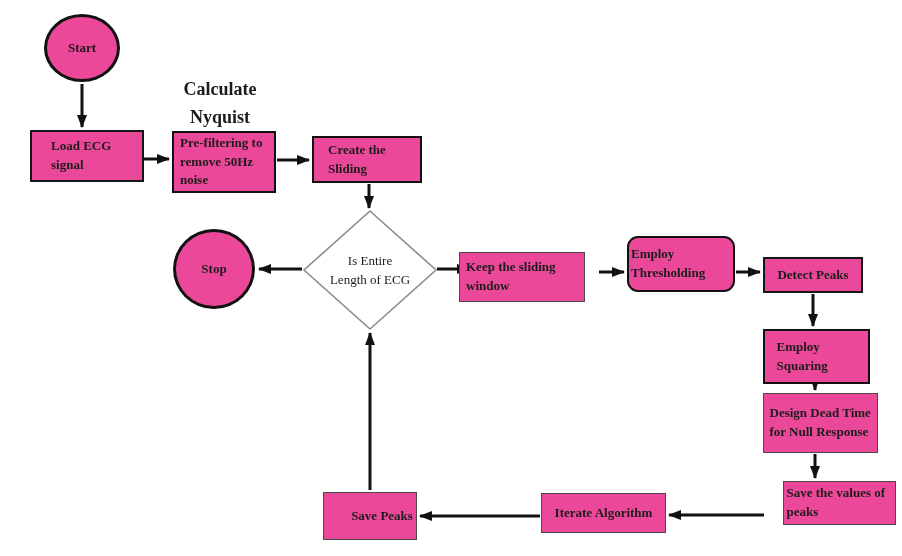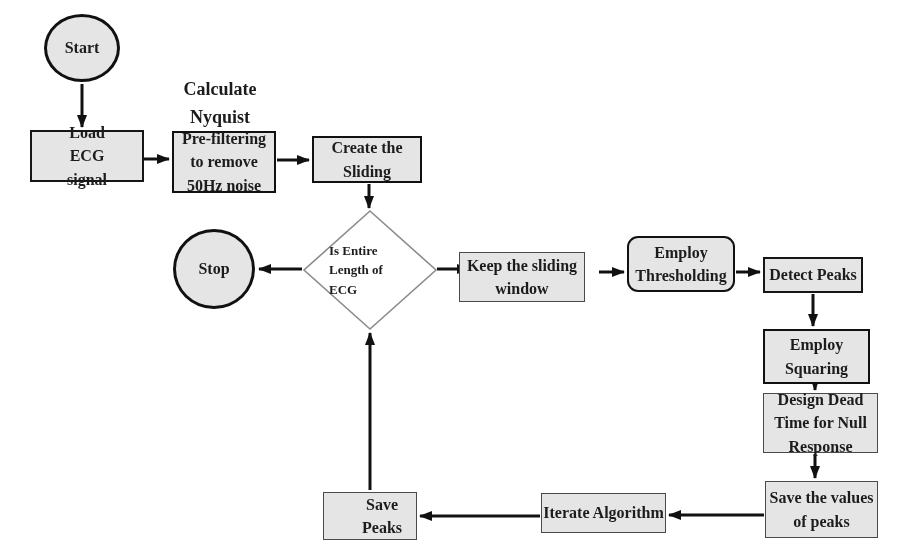--- a/index.html
+++ b/index.html
@@ -21,25 +21,24 @@
     top: 0;
     width: 902px;
     height: 556px;
     z-index: 1;
   }
   .node {
     position: absolute;
     display: flex;
     align-items: center;
     justify-content: center;
-    text-align: center;
-    background: #e5e5e5;
+    background: #ec4899;
     color: #1c1c1c;
     font-weight: bold;
-    font-size: 16px;
+    font-size: 13px;
     line-height: 1.45;
     z-index: 2;
     box-sizing: border-box;
   }
   .node .lbl { display: inline-block; }
   .b-thick { border: 2.5px solid #111111; }
   .b-med   { border: 2px solid #161616; }
   .b-thin  { border: 1.5px solid #4a4a4a; }
   .circle {
     border: 3px solid #111111;
@@ -52,23 +51,23 @@
     font-weight: bold;
     font-size: 18px;
     line-height: 1.55;
     z-index: 2;
   }
   .diamond-label {
     position: absolute;
     display: flex;
     align-items: center;
     justify-content: center;
-    text-align: left;
+    text-align: center;
     color: #1c1c1c;
-    font-weight: bold;
+    font-weight: normal;
     font-size: 13px;
     line-height: 1.5;
     z-index: 3;
     background: transparent;
   }
   
   #n-start      { left: 44px;  top: 14px;  width: 76px;  height: 68px; }
   #n-load-ecg   { left: 30px;  top: 130px; width: 114px; height: 52px; }
   #n-load-ecg .lbl { max-width: 72px; }
   #note-nyquist { left: 160px; top: 76px;  width: 120px; }
@@ -82,21 +81,21 @@
   #lbl-decision .lbl { max-width: 82px; }
   #n-keep       { left: 459px; top: 252px; width: 126px; height: 50px; }
   #n-keep .lbl  { max-width: 112px; }
   #n-thresh     { left: 627px; top: 236px; width: 108px; height: 56px; border-radius: 11px; }
   #n-thresh .lbl { max-width: 100px; }
   #n-detect     { left: 763px; top: 257px; width: 100px; height: 36px; }
   #n-squaring   { left: 763px; top: 329px; width: 107px; height: 55px; }
   #n-squaring .lbl { max-width: 80px; }
   #n-design     { left: 763px; top: 393px; width: 115px; height: 60px; }
   #n-design .lbl { max-width: 102px; }
-  #n-savevals   { left: 765px; top: 481px; width: 113px; height: 57px; }
+  #n-savevals   { left: 783px; top: 481px; width: 113px; height: 44px; }
   #n-savevals .lbl { max-width: 106px; }
   #n-iterate    { left: 541px; top: 493px; width: 125px; height: 40px; }
   #n-savepeaks  { left: 323px; top: 492px; width: 94px;  height: 48px; padding-left: 24px; }
 </style>
 </head>
 <body>
 
 <div class="canvas">
 
   <svg class="edges-svg" viewBox="0 0 902 556" xmlns="http://www.w3.org/2000/svg">

